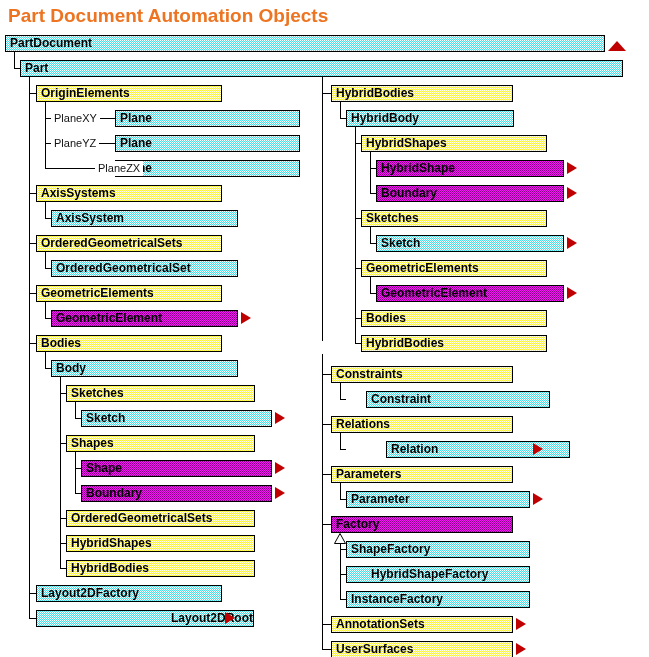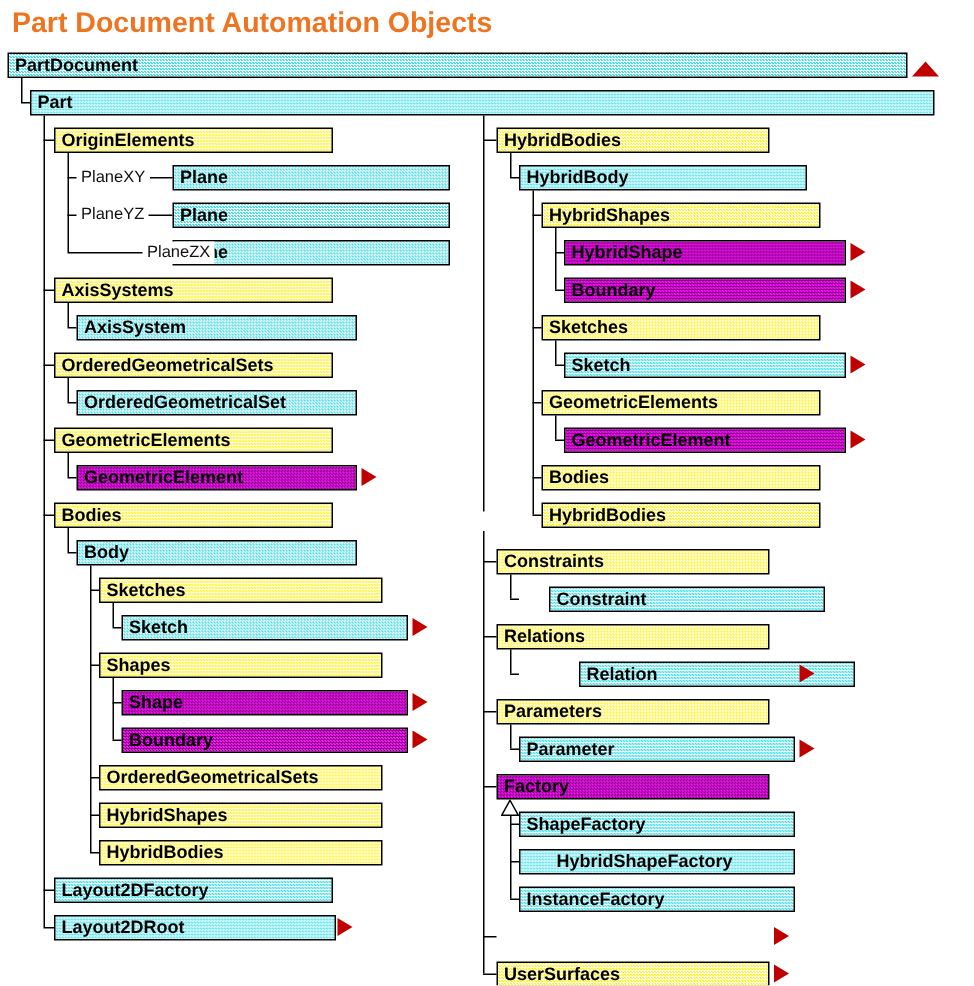--- a/index.html
+++ b/index.html
@@ -76,24 +76,24 @@
     <div class="arrow-right" style="left: 275px; top: 412px;"></div>
     <div class="node kind-collection" style="left: 66px; top: 435px; width: 189px;">Shapes</div>
     <div class="node kind-abstract" style="left: 81px; top: 460px; width: 191px;">Shape</div>
     <div class="arrow-right" style="left: 275px; top: 462px;"></div>
     <div class="node kind-abstract" style="left: 81px; top: 485px; width: 191px;">Boundary</div>
     <div class="arrow-right" style="left: 275px; top: 487px;"></div>
     <div class="node kind-collection" style="left: 66px; top: 510px; width: 189px;">OrderedGeometricalSets</div>
     <div class="node kind-collection" style="left: 66px; top: 535px; width: 189px;">HybridShapes</div>
     <div class="node kind-collection" style="left: 66px; top: 560px; width: 189px;">HybridBodies</div>
     <div class="node kind-object" style="left: 36px; top: 585px; width: 186px;">Layout2DFactory</div>
-    <div class="node kind-object" style="left: 36px; top: 610px; width: 188px;">Layout2DRoot</div>
+    <div class="node kind-object" style="left: 36px; top: 610px; width: 218px; text-align: right;">Layout2DRoot</div>
     <div class="arrow-right" style="left: 225px; top: 612px;"></div>
     <div class="node kind-collection" style="left: 331px; top: 85px; width: 182px;">HybridBodies</div>
-    <div class="node kind-object" style="left: 346px; top: 110px; width: 192px;">HybridBody</div>
+    <div class="node kind-object" style="left: 346px; top: 110px; width: 168px;">HybridBody</div>
     <div class="node kind-collection" style="left: 361px; top: 135px; width: 186px;">HybridShapes</div>
     <div class="node kind-abstract" style="left: 376px; top: 160px; width: 188px;">HybridShape</div>
     <div class="arrow-right" style="left: 567px; top: 162px;"></div>
     <div class="node kind-abstract" style="left: 376px; top: 185px; width: 188px;">Boundary</div>
     <div class="arrow-right" style="left: 567px; top: 187px;"></div>
     <div class="node kind-collection" style="left: 361px; top: 210px; width: 186px;">Sketches</div>
     <div class="node kind-object" style="left: 376px; top: 235px; width: 188px;">Sketch</div>
     <div class="arrow-right" style="left: 567px; top: 237px;"></div>
     <div class="node kind-collection" style="left: 361px; top: 260px; width: 186px;">GeometricElements</div>
     <div class="node kind-abstract" style="left: 376px; top: 285px; width: 188px;">GeometricElement</div>
@@ -105,20 +105,21 @@
     <div class="node kind-collection" style="left: 331px; top: 416px; width: 182px;">Relations</div>
     <div class="node kind-object" style="left: 346px; top: 441px; width: 184px; margin-left: 40px;">Relation</div>
     <div class="arrow-right" style="left: 533px; top: 443px;"></div>
     <div class="node kind-object" style="left: 346px; top: 491px; width: 184px;">Parameter</div>
     <div class="node kind-collection" style="left: 331px; top: 466px; width: 182px;">Parameters</div>
     <div class="arrow-right" style="left: 533px; top: 493px;"></div>
     <div class="node kind-abstract" style="left: 331px; top: 516px; width: 182px;">Factory</div>
     <div class="node kind-object" style="left: 346px; top: 541px; width: 184px;">ShapeFactory</div>
     <div class="node kind-object" style="left: 346px; top: 566px; width: 184px; padding-left: 24px;">HybridShapeFactory</div>
     <div class="node kind-object" style="left: 346px; top: 591px; width: 184px;">InstanceFactory</div>
+    <div class="node kind-collection" style="left: 331px; top: 616px; width: 182px;">AnnotationSets</div>
     <div class="arrow-right" style="left: 516px; top: 618px;"></div>
     <div class="node kind-collection" style="left: 331px; top: 641px; width: 182px;">UserSurfaces</div>
     <div class="arrow-right" style="left: 516px; top: 643px;"></div>
     <div class="line" style="left: 14px; top: 52px; width: 1px; height: 16px;"></div>
     <div class="line" style="left: 14px; top: 68px; width: 6px; height: 1px;"></div>
     <div class="line" style="left: 29px; top: 77px; width: 1px; height: 541px;"></div>
     <div class="line" style="left: 29px; top: 93px; width: 7px; height: 1px;"></div>
     <div class="line" style="left: 29px; top: 193px; width: 7px; height: 1px;"></div>
     <div class="line" style="left: 29px; top: 243px; width: 7px; height: 1px;"></div>
     <div class="line" style="left: 29px; top: 293px; width: 7px; height: 1px;"></div>

